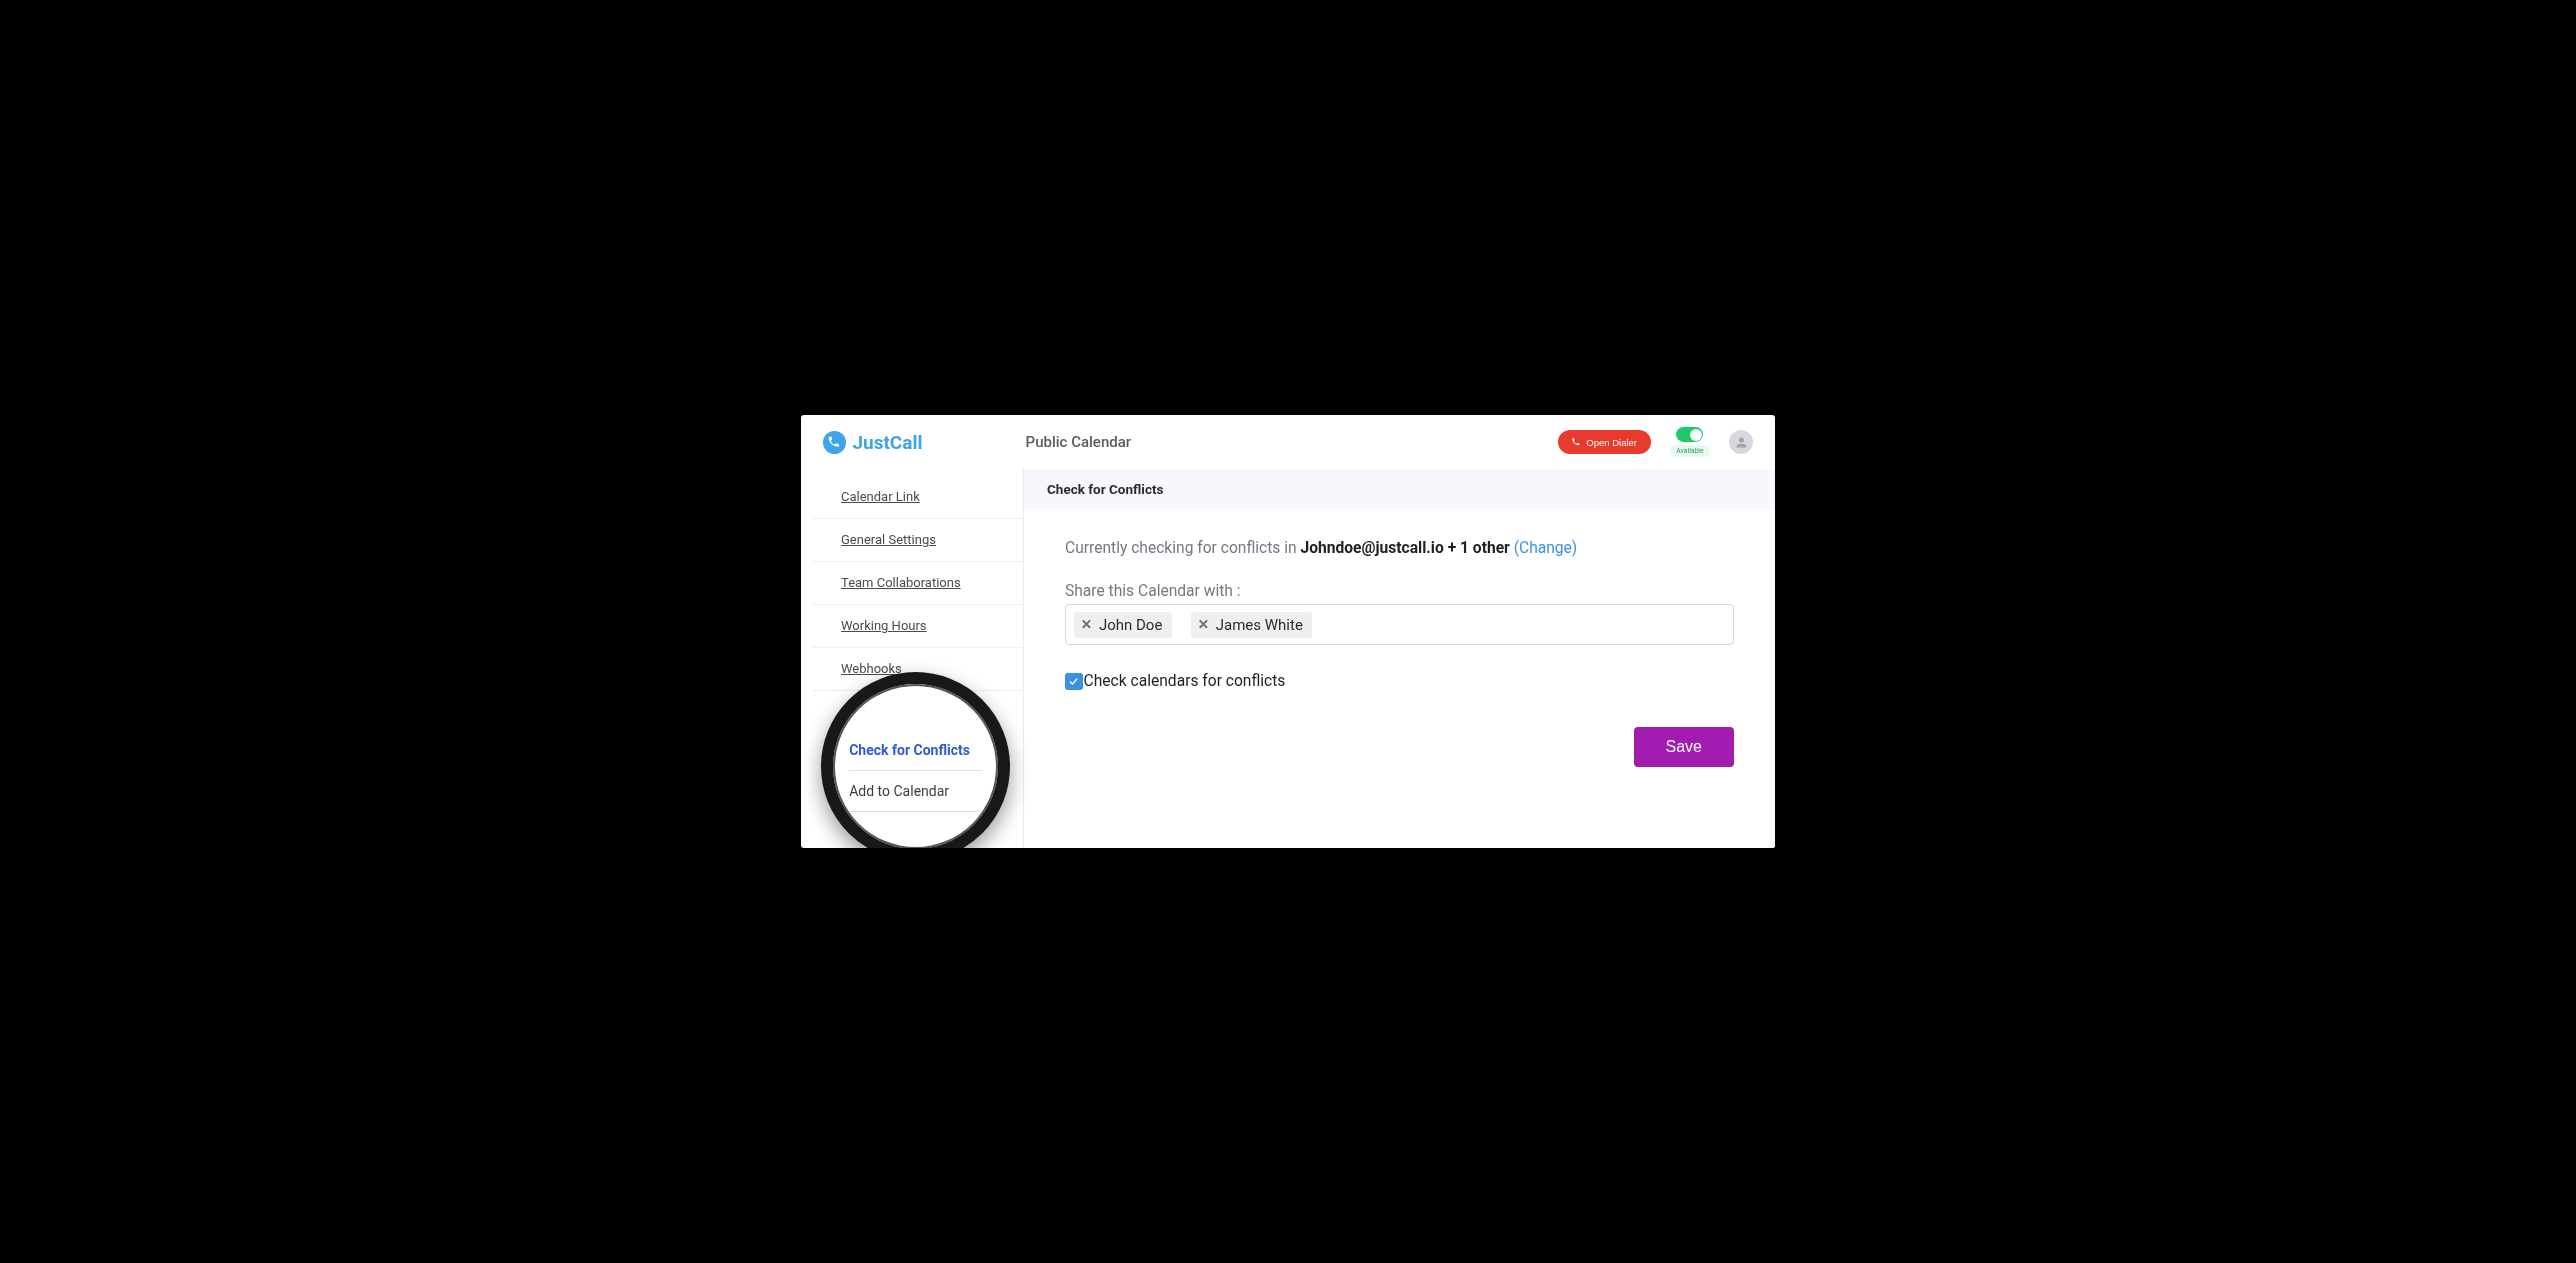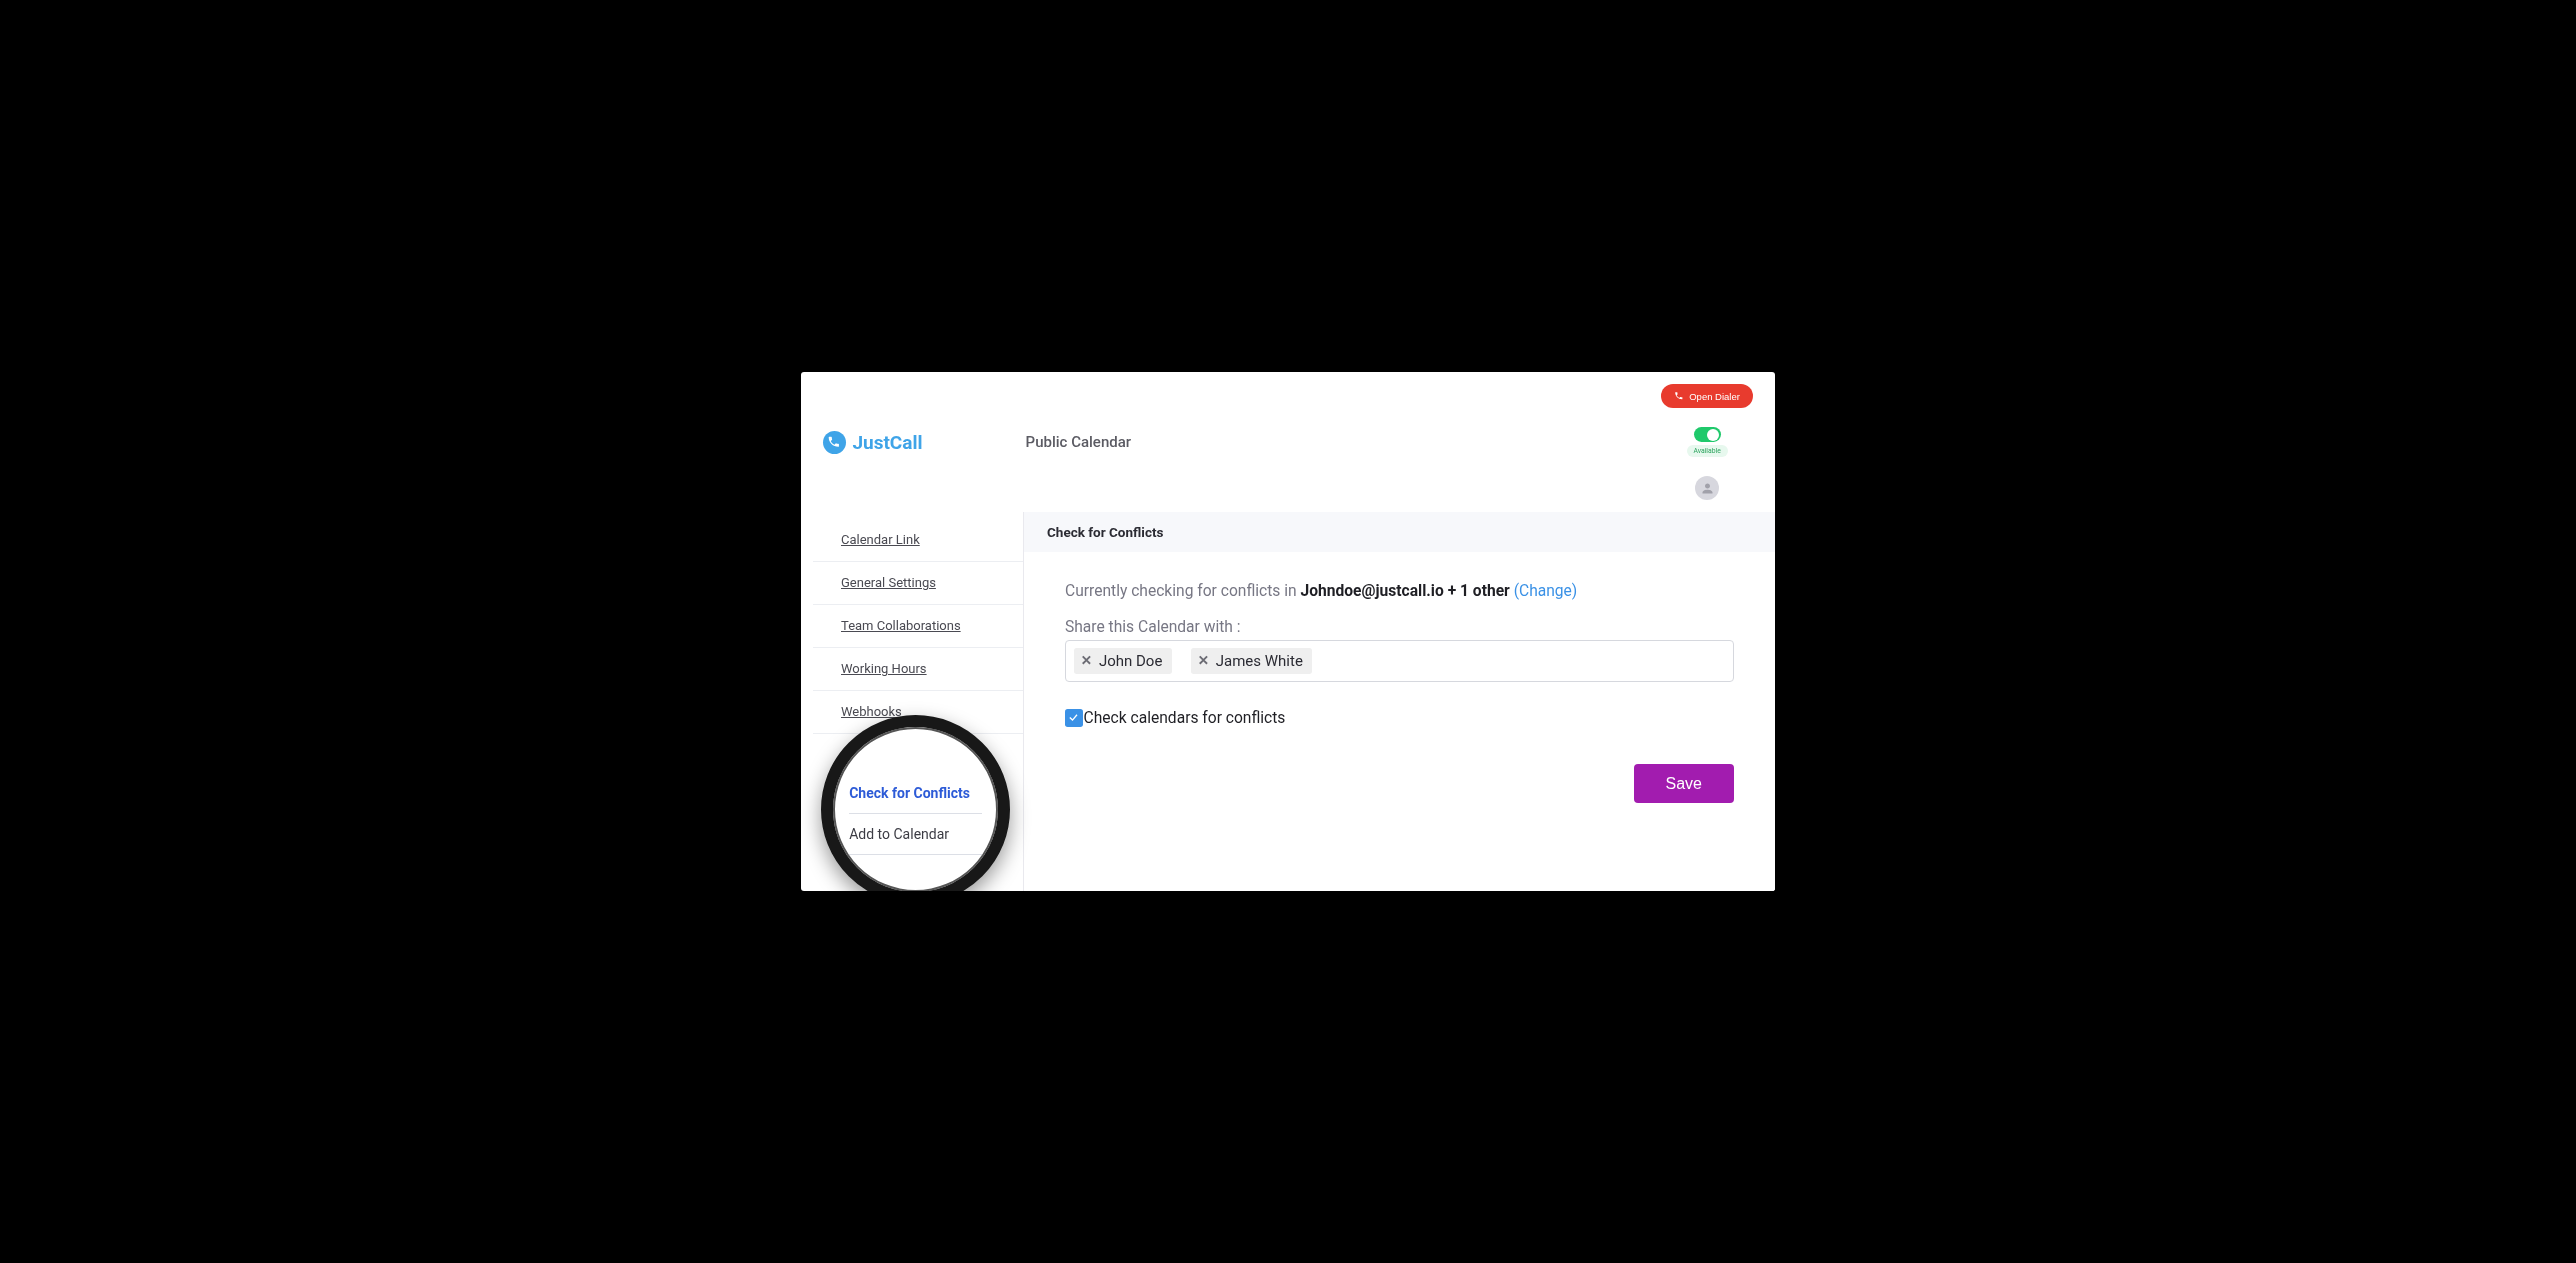--- a/index.html
+++ b/index.html
@@ -48,21 +48,20 @@
   .page-title {
     font-size: 15px;
     color: #5b5b63;
     font-weight: 500;
   }
   .header-right {
     margin-left: auto;
     display: flex;
     align-items: center;
     gap: 19px;
-    flex-direction: column;
   }
   .open-dialer {
     background: #e83b2e;
     color: #fff;
     border: none;
     padding: 6.8px 13.5px;
     border-radius: 15px;
     font-size: 9.5px;
     font-weight: 500;
     display: flex;
@@ -142,21 +141,21 @@
   }
   .panel {
     background: #fff;
     margin: 0 0 0 0;
     padding: 30px 41px 30px 41px;
     flex: 1;
   }
   .conflict-line {
     font-size: 15.6px;
     color: #777784;
-    margin-bottom: 18px;
+    margin-bottom: 25px;
   }
   .conflict-line .strong { color: #1f1f24; font-weight: 700; }
   .conflict-line .change { color: #3a91e6; cursor: pointer; }
   .share-label {
     font-size: 15.6px;
     color: #777784;
     margin-bottom: 4px;
   }
   .chip-input {
     border: 0.7px solid #d6d8de;

